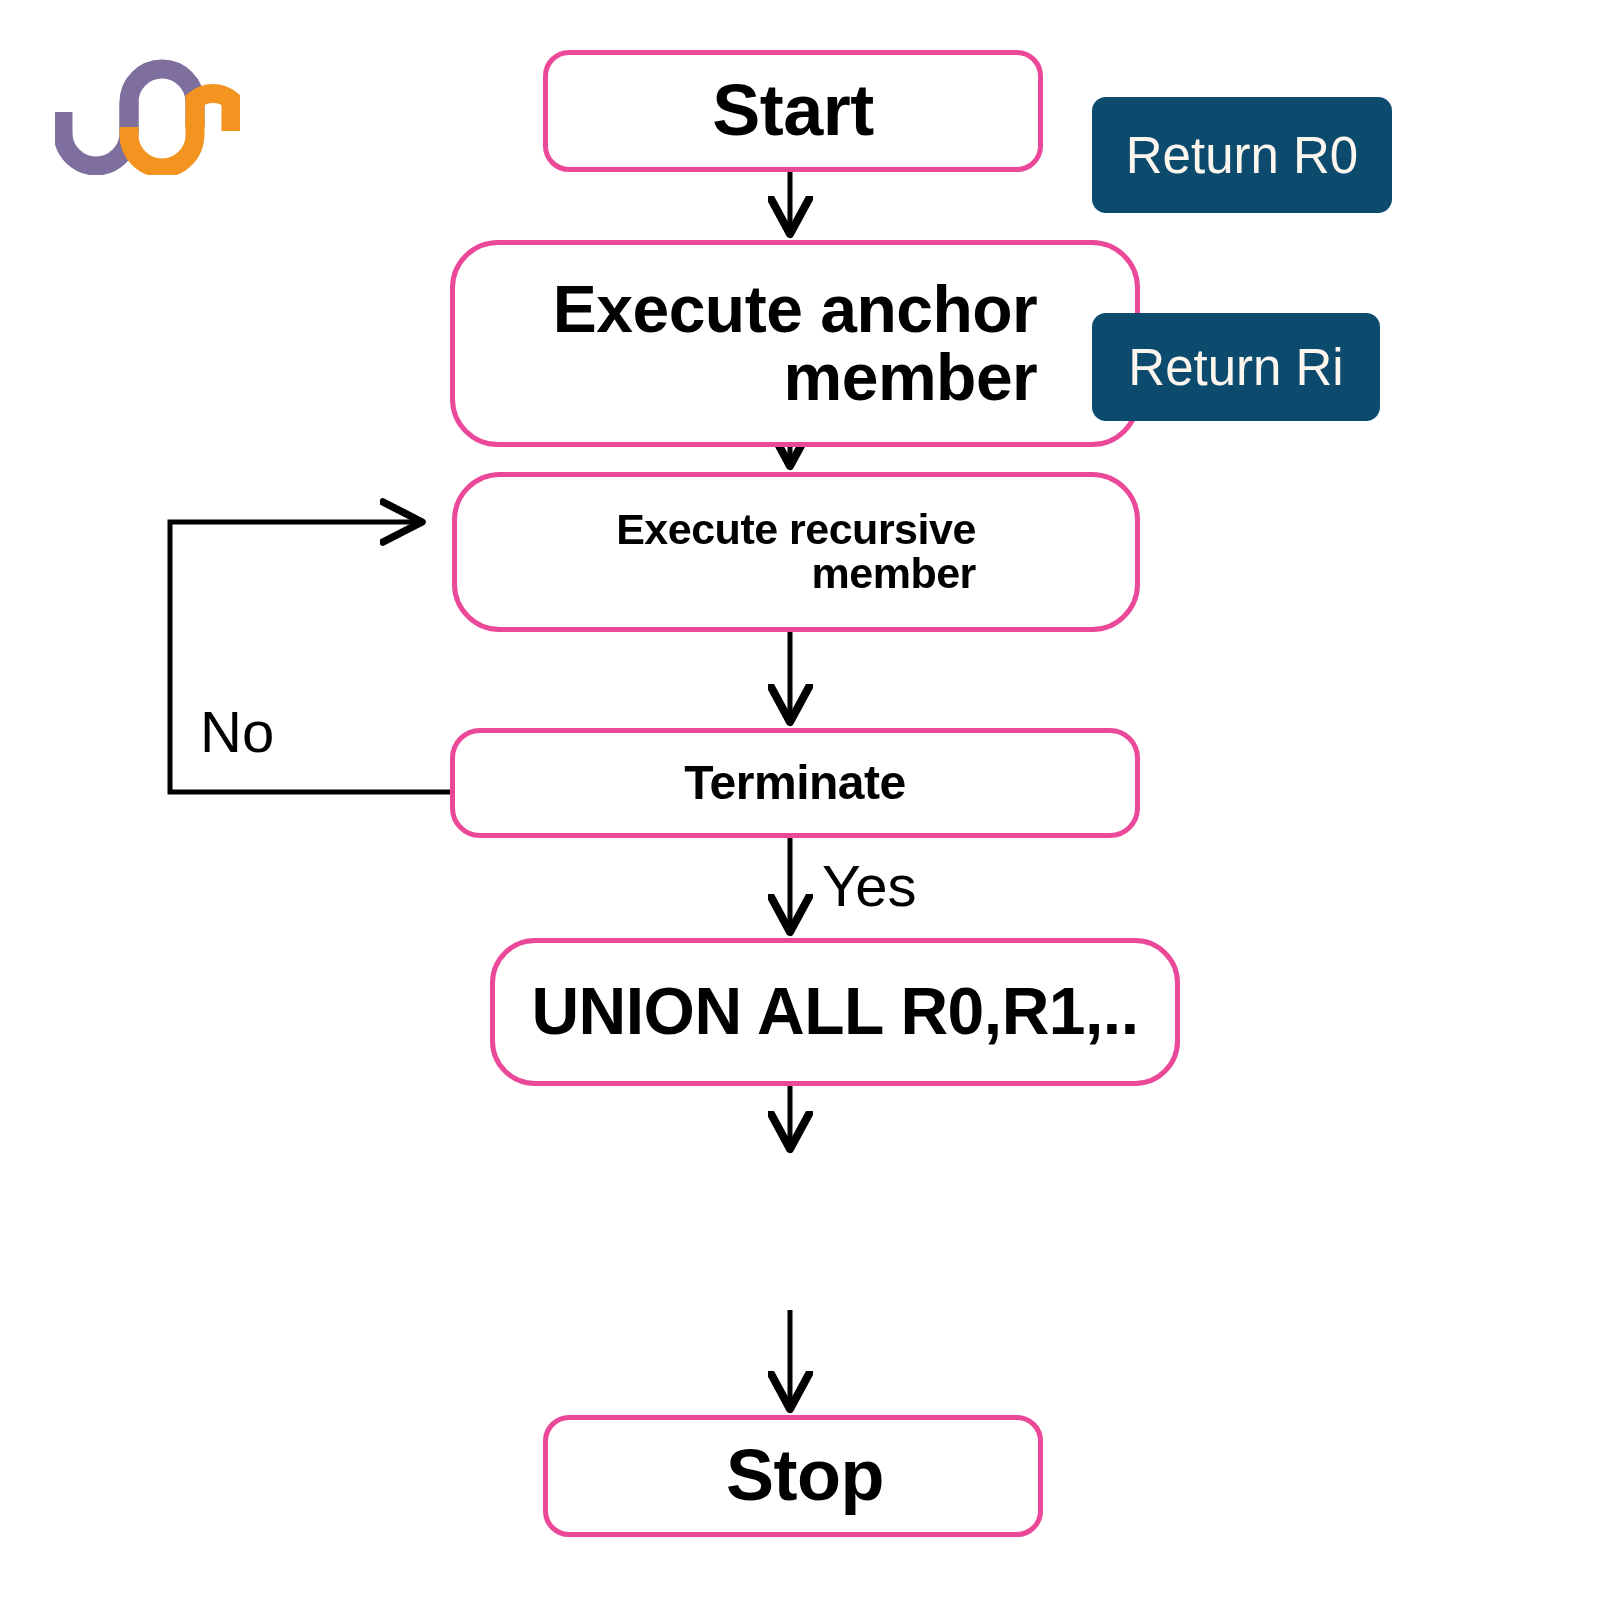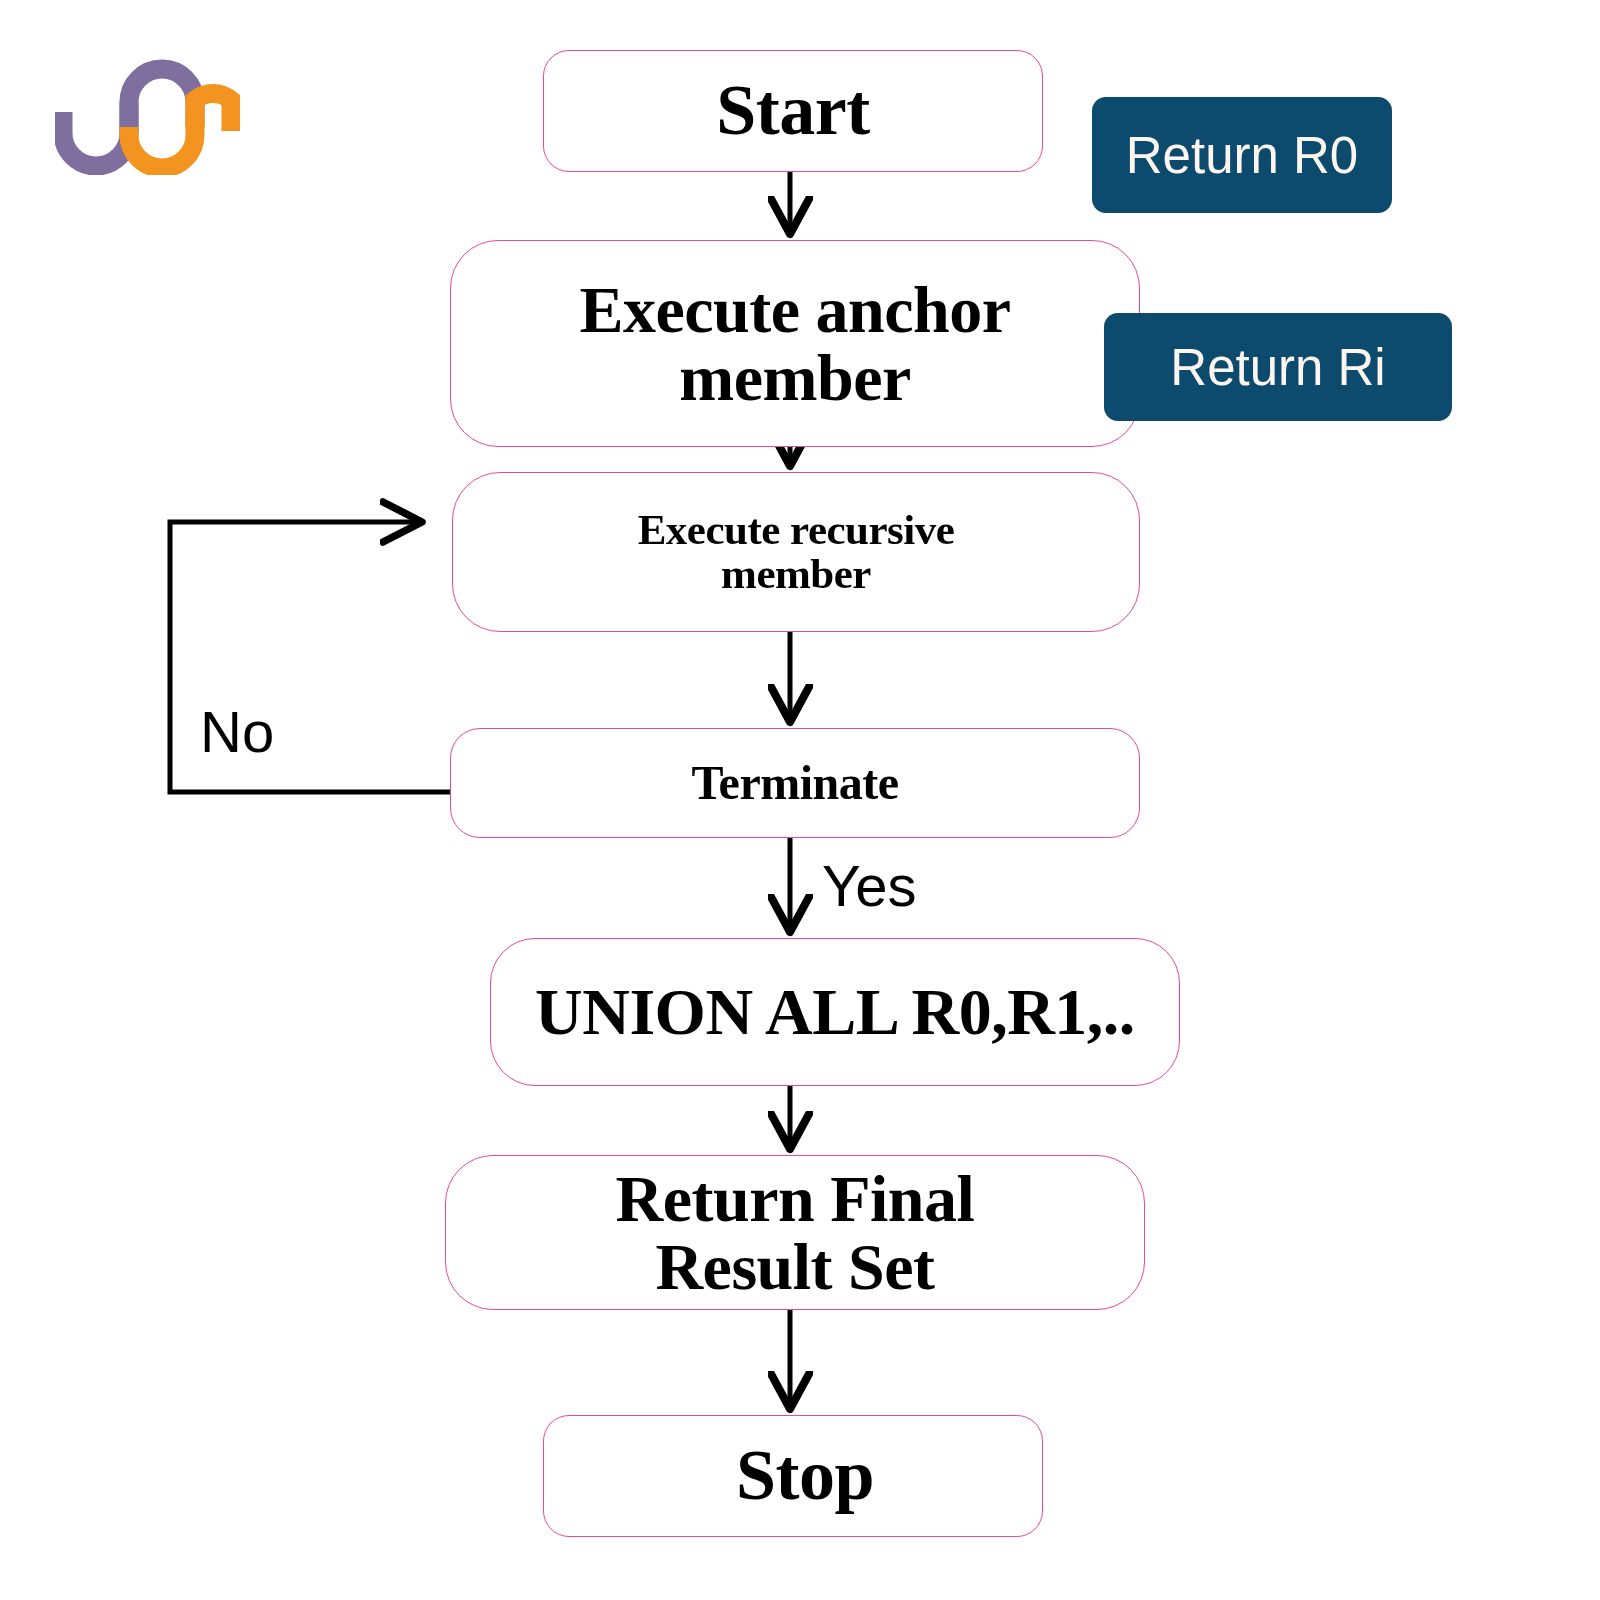--- a/index.html
+++ b/index.html
@@ -20,28 +20,28 @@
   #flow-svg {
     position: absolute;
     left: 0;
     top: 0;
     width: 1600px;
     height: 1600px;
   }
   .node-box {
     position: absolute;
     box-sizing: border-box;
-    border: 1px solid #ec4899;
+    border: 5px solid #ec4899;
     background: #ffffff;
     display: flex;
     align-items: center;
     justify-content: center;
-    text-align: center;
+    text-align: right;
     color: #000000;
-    font-family: Liberation Serif, serif;
+    font-family: Liberation Sans, sans-serif;
     font-weight: bold;
     line-height: 1.02;
     letter-spacing: -0.5px;
   }
   .callout {
     position: absolute;
     box-sizing: border-box;
     background: #0c4a6e;
     border-radius: 14px;
     display: flex;
@@ -120,31 +120,29 @@
   <div class="node-box" style="left:450px; top:240px; width:690px; height:207px; border-radius:48px; font-size:66px; white-space:pre-line;">Execute anchor
 member</div>
 
   <div class="node-box" style="left:452px; top:472px; width:688px; height:160px; border-radius:48px; font-size:43px; white-space:pre-line;">Execute recursive
 member</div>
 
   <div class="node-box" style="left:450px; top:728px; width:690px; height:110px; border-radius:30px; font-size:48px;">Terminate</div>
 
   <div class="node-box" style="left:450px; top:938px; width:690px; height:148px; border-radius:45px; font-size:66px;margin-left:40px;">UNION ALL R0,R1,..</div>
 
-  <div class="node-box" style="left:445px; top:1155px; width:700px; height:155px; border-radius:48px; font-size:66px; white-space:pre-line;">Return Final
-Result Set</div>
 
   <div class="node-box" style="left:543px; top:1415px; width:500px; height:122px; border-radius:26px; font-size:72px;padding-left:24px;">Stop</div>
 
   <div class="callout" style="left:1092px; top:97px; width:300px; height:116px;">Return R0</div>
   <svg class="callout-tail" style="left:1112px; top:210px;" width="70" height="62" viewBox="0 0 70 62">
     <path d="M 0 0 L 52 0 L 12 60 Z" fill="#E8913A"></path>
   </svg>
 
-  <div class="callout" style="left:1092px; top:313px; width:348px; height:108px;margin-left:12px;">Return Ri</div>
+  <div class="callout" style="left:1092px; top:313px; width:288px; height:108px;">Return Ri</div>
   <svg class="callout-tail" style="left:1112px; top:418px;" width="70" height="62" viewBox="0 0 70 62">
     <path d="M 0 0 L 52 0 L 12 60 Z" fill="#E8913A"></path>
   </svg>
 
   <div class="edge-label" style="left:200px; top:698px; font-size:58px;">No</div>
   <div class="edge-label" style="left:822px; top:852px; font-size:58px;">Yes</div>
 
 </div>
 
 </body></html>

